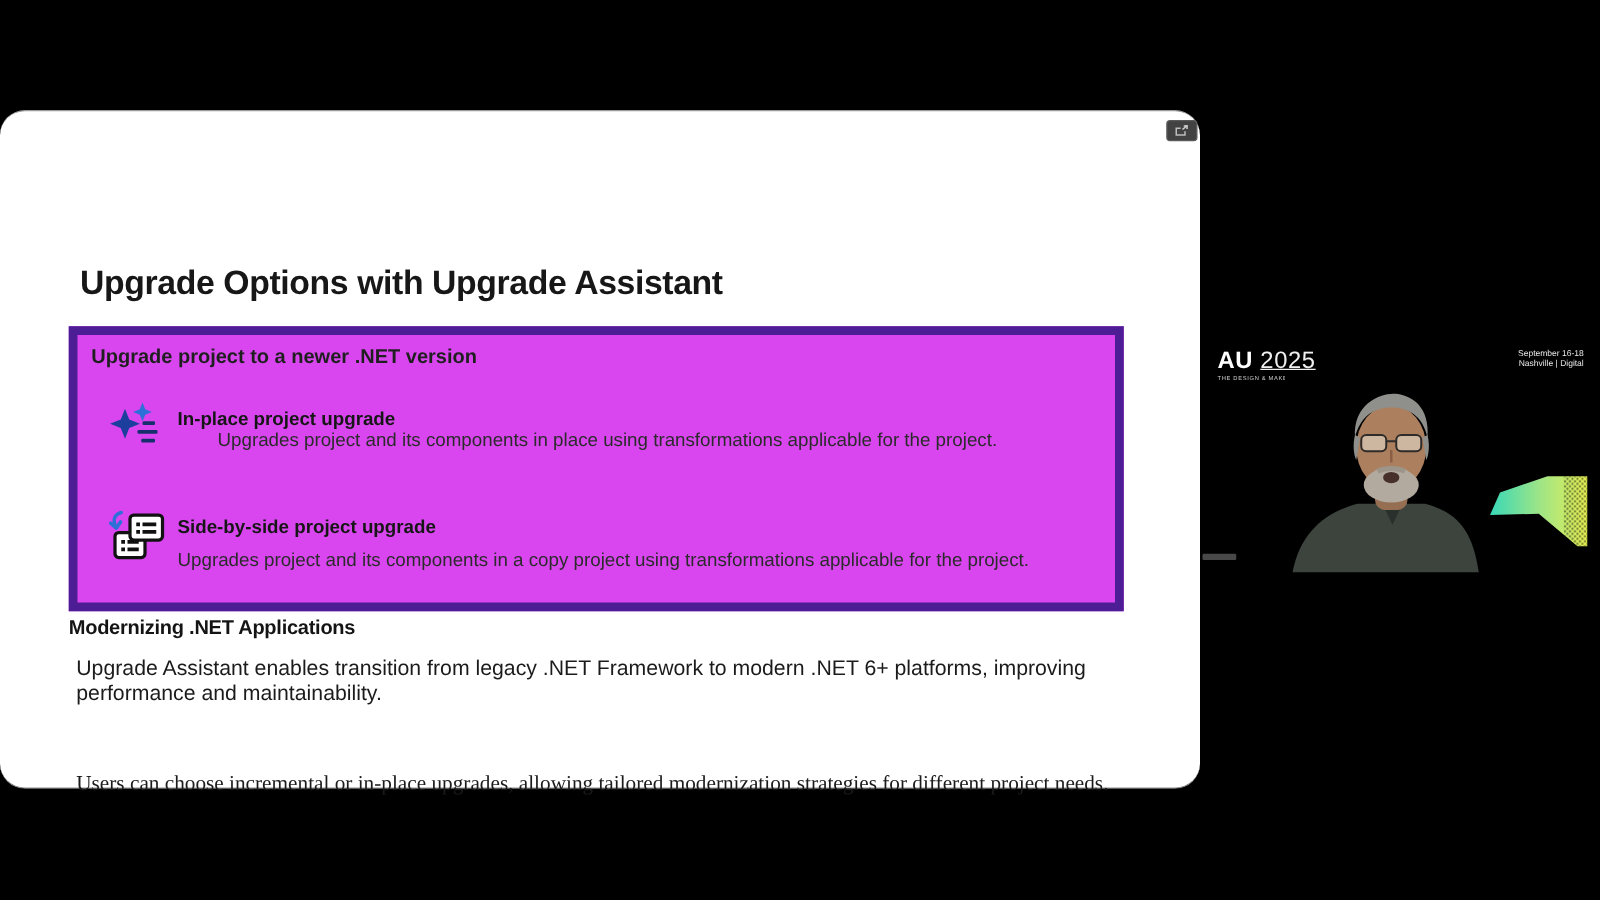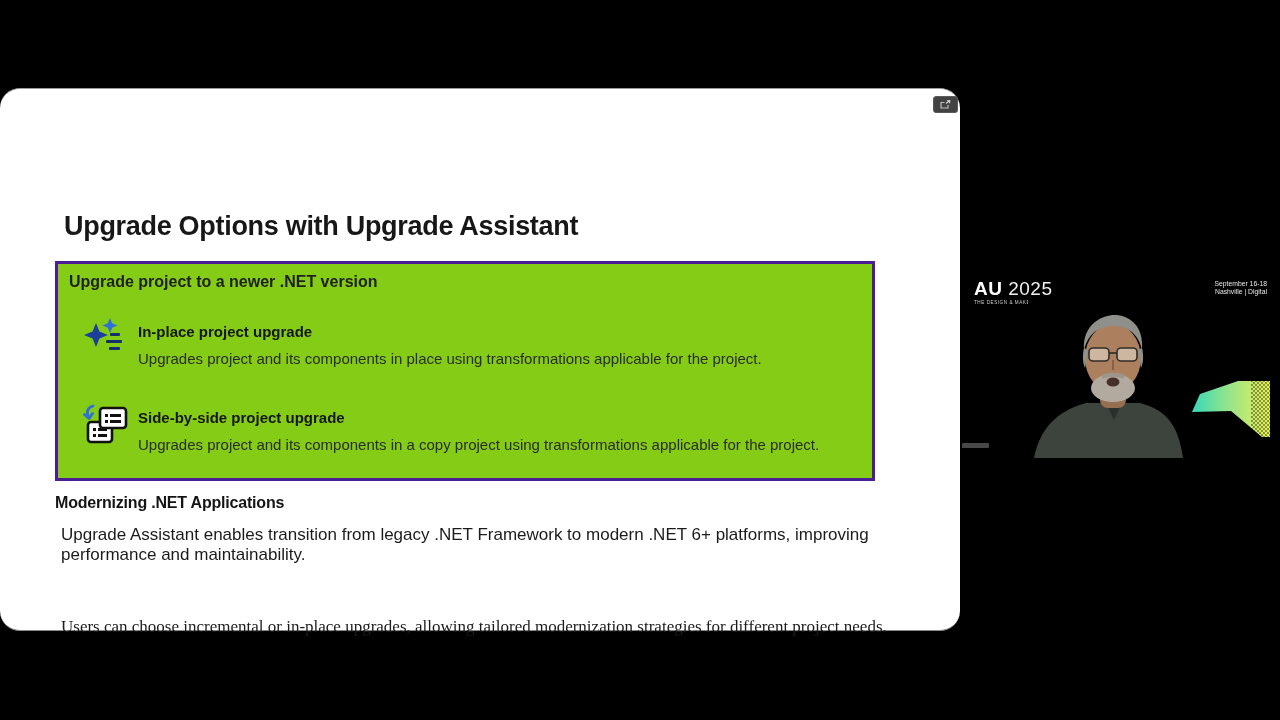--- a/index.html
+++ b/index.html
@@ -17,54 +17,54 @@
     position:absolute;left:933px;top:96px;width:23px;height:15px;
     background:#424242;border:1px solid #5a5a5a;border-radius:3px;
     display:flex;align-items:center;justify-content:center;cursor:pointer;
   }
   .slide-title{
     position:absolute;left:64px;top:122px;width:880px;
     font-size:27px;font-weight:700;color:#171717;letter-spacing:-0.3px;
   }
   .options-box{
     position:absolute;left:55px;top:172px;width:814px;height:214px;
-    border:3px solid #4c1d95;background:#84cc16;
+    border:7px solid #4c1d95;background:#d946ef;padding-left:16px;
   }
   .box-heading{
     position:absolute;left:11px;top:9px;
     font-size:16px;font-weight:600;color:#1f1f1f;
   }
   .opt-icon{position:absolute;left:25px;width:46px;height:46px;}
   .opt-icon.first{top:52px;}
   .opt-icon.second{top:140px;}
   .opt-title{
     position:absolute;left:80px;font-size:15px;font-weight:700;color:#161616;
   }
   .opt-title.first{top:59px;}
   .opt-title.second{top:145px;}
   .opt-desc{
     position:absolute;left:80px;width:730px;font-size:15px;color:#2b2b2b;
   }
-  .opt-desc.first{top:86px;}
+  .opt-desc.first{top:76px;margin-left:32px;}
   .opt-desc.second{top:172px;}
   .section-heading{
     position:absolute;left:55px;font-size:16px;font-weight:700;color:#141414;letter-spacing:-0.2px;
   }
   .section-heading.s0{top:405px;}
   .section-heading.s1{top:497px;}
   .section-body{
     position:absolute;left:61px;font-size:17px;color:#1b1b1b;line-height:19.5px;
   }
   .section-body.s0{top:436px;width:840px;}
   .section-body.s1{top:528px;width:830px;font-family:Liberation Serif, serif;}
   
   .brand{position:absolute;left:974px;top:279px;color:#fff;}
   .brand-line{font-size:19px;line-height:19px;letter-spacing:0.5px;}
   .brand-bold{font-weight:700;}
-  .brand-year{font-weight:300;color:#f0f0f0;}
+  .brand-year{font-weight:300;color:#f0f0f0;text-decoration:underline;}
   .brand-tagline{
     margin-top:2px;font-size:4.6px;letter-spacing:0.55px;color:#cfcfcf;white-space:nowrap;
   }
   .event-dates{
     position:absolute;right:13px;top:280px;text-align:right;color:#e8e8e8;
     font-size:6.8px;line-height:8.2px;
   }
   .webcam{position:absolute;left:1028px;top:298px;width:160px;height:160px;}
   .arrow-logo{position:absolute;left:1185px;top:378px;width:85px;height:62px;}
   .name-watermark{

